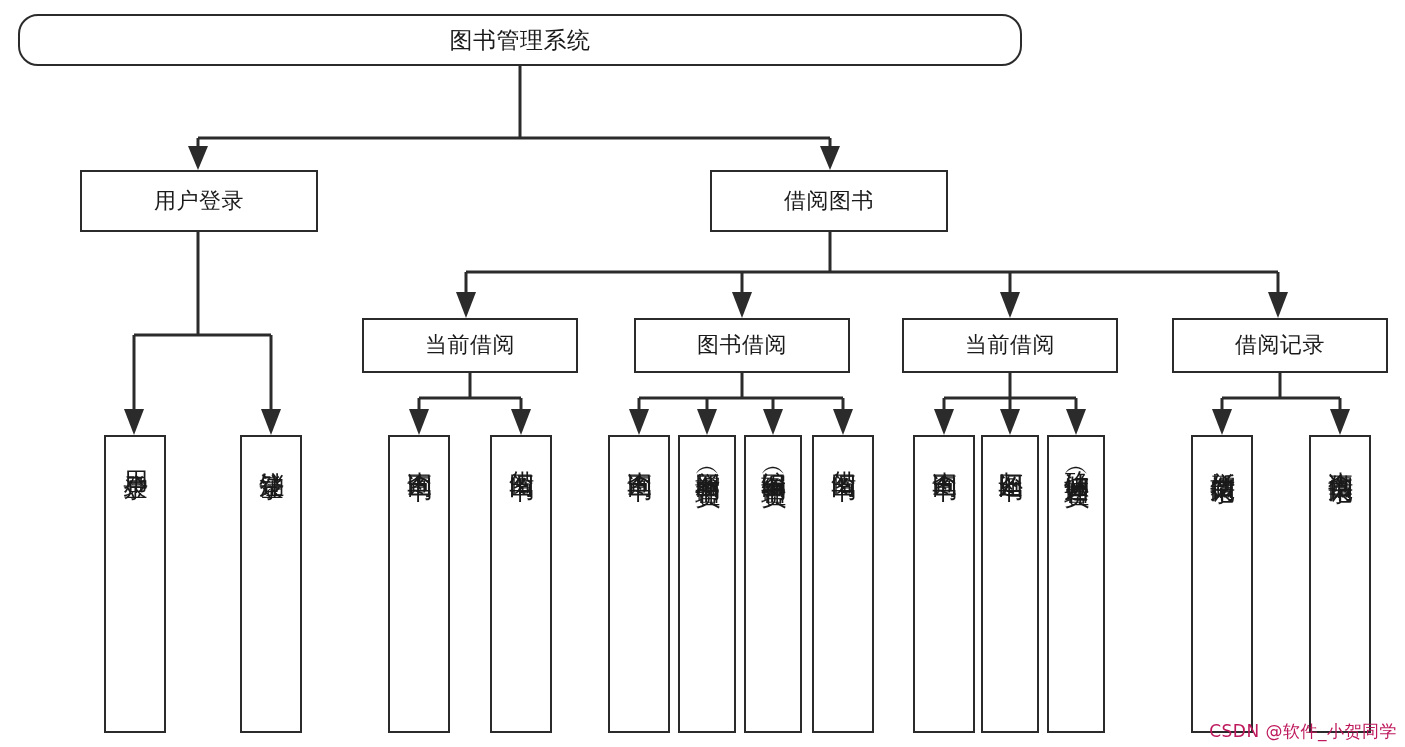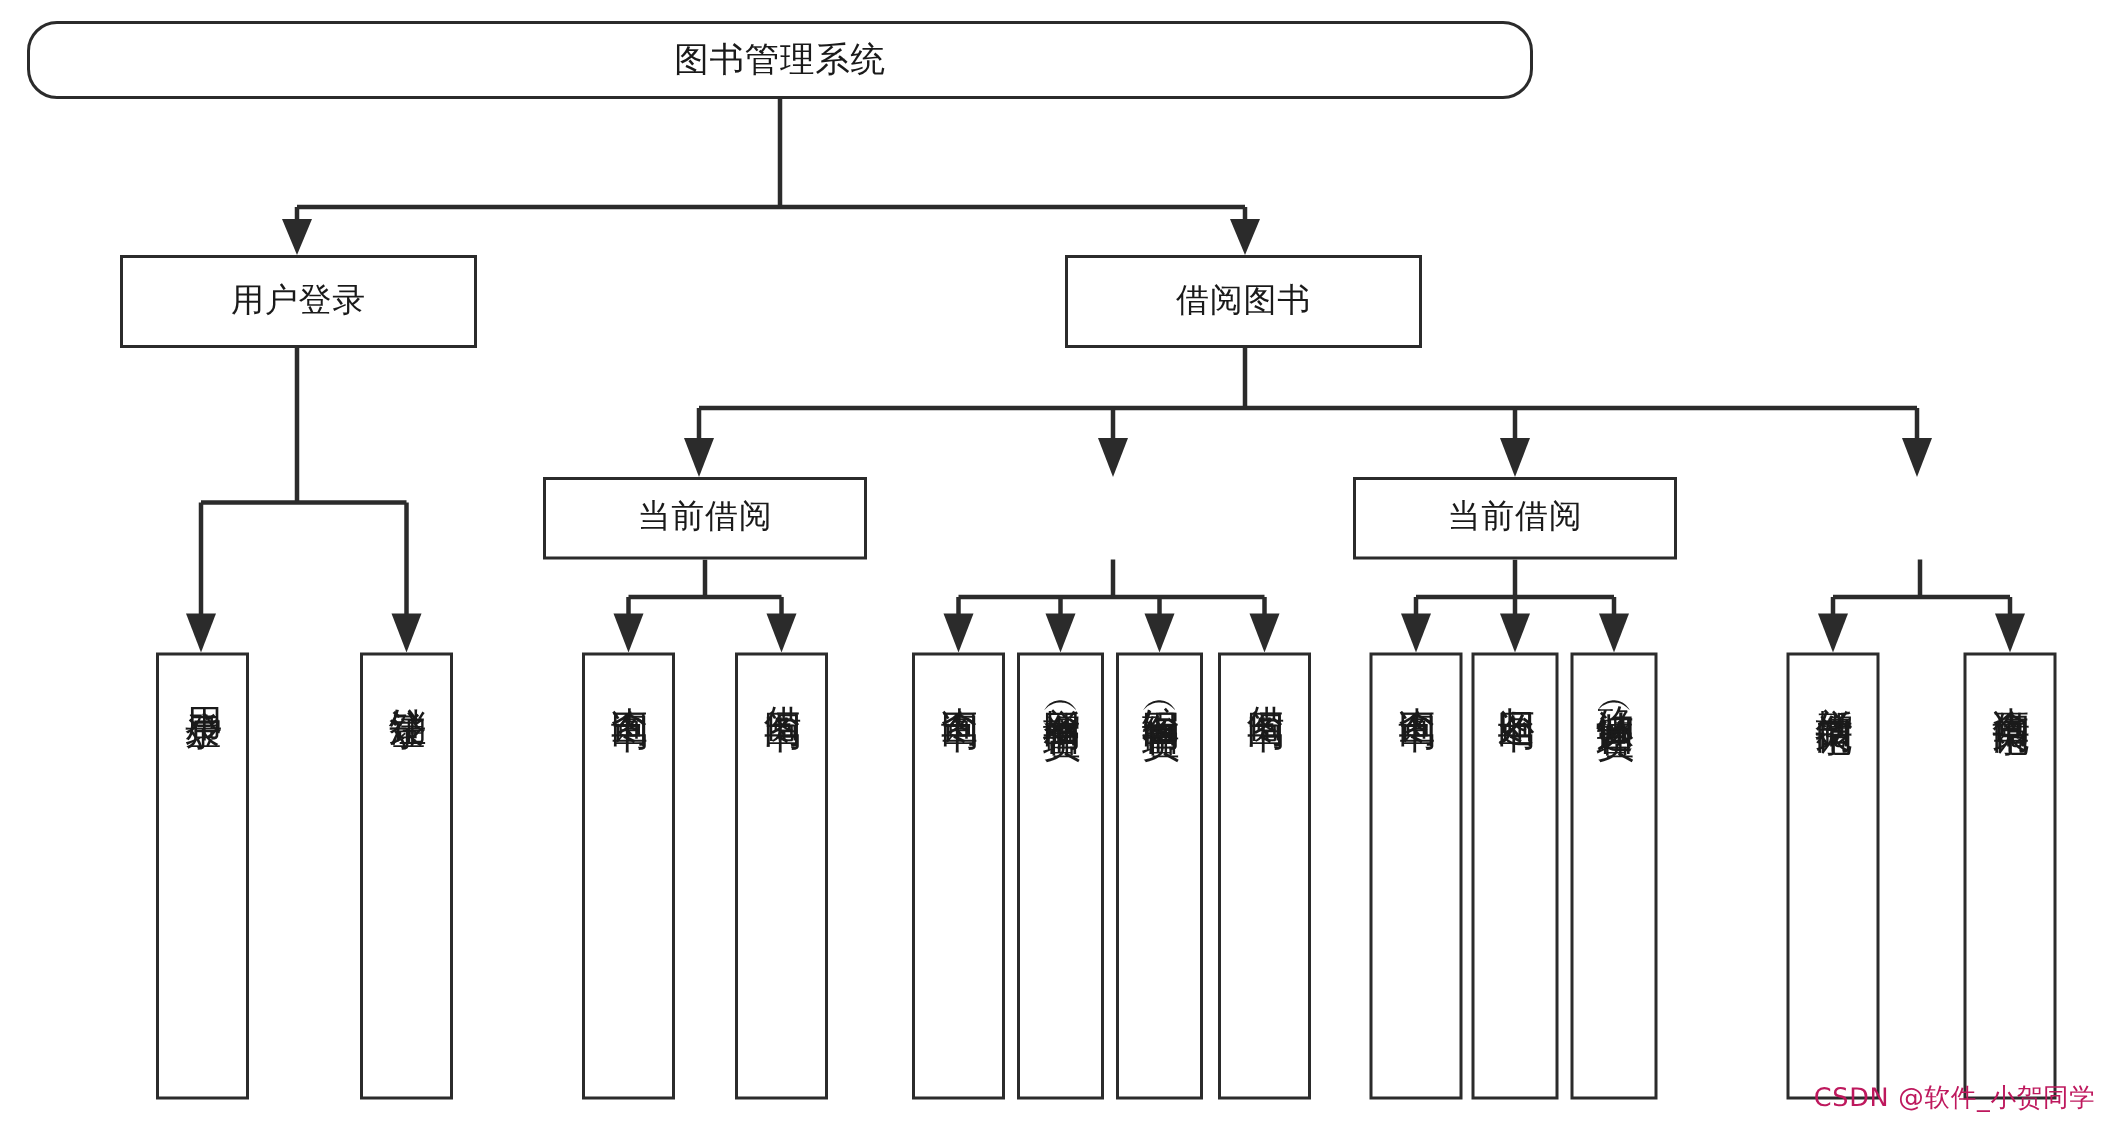--- a/index.html
+++ b/index.html
@@ -139,23 +139,29 @@
   <div class="node horiz" style="left:80px;top:170px;width:238px;height:62px;">
     <span class="lbl">用户登录</span>
   </div>
   <div class="node horiz" style="left:710px;top:170px;width:238px;height:62px;">
     <span class="lbl">借阅图书</span>
   </div>
 
   <div class="node horiz" style="left:362px;top:318px;width:216px;height:55px;">
     <span class="lbl">当前借阅</span>
   </div>
+  <div class="node horiz" style="left:634px;top:318px;width:216px;height:55px;">
+    <span class="lbl">图书借阅</span>
+  </div>
   <div class="node horiz" style="left:902px;top:318px;width:216px;height:55px;">
     <span class="lbl">当前借阅</span>
   </div>
+  <div class="node horiz" style="left:1172px;top:318px;width:216px;height:55px;">
+    <span class="lbl">借阅记录</span>
+  </div>
 
   <div class="node vert" style="left:104px;top:435px;width:62px;height:298px;">
     <span class="lbl">用户登录</span>
   </div>
   <div class="node vert" style="left:240px;top:435px;width:62px;height:298px;">
     <span class="lbl">注销登录</span>
   </div>
 
   <div class="node vert" style="left:388px;top:435px;width:62px;height:298px;">
     <span class="lbl">查询图书</span>

